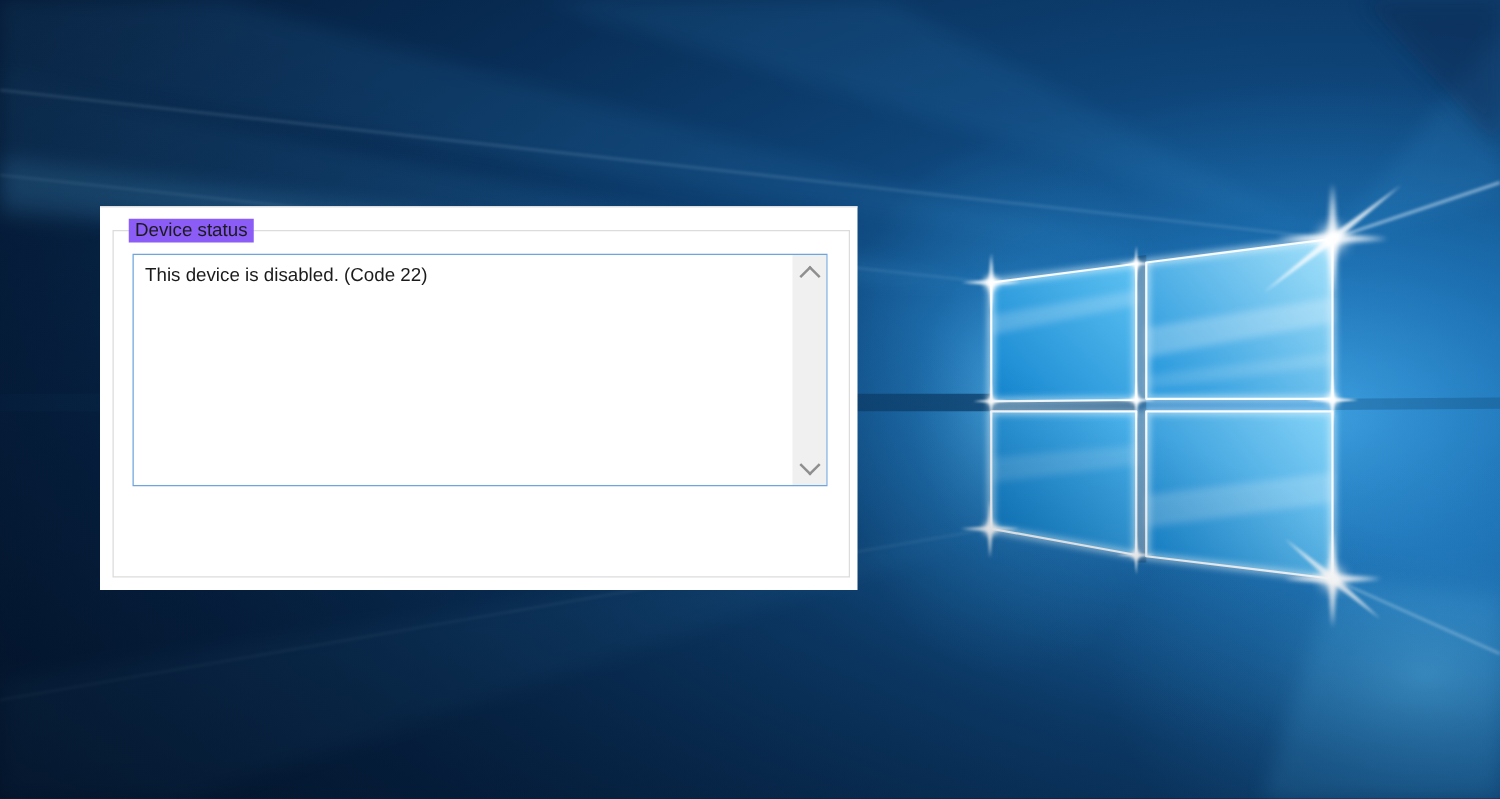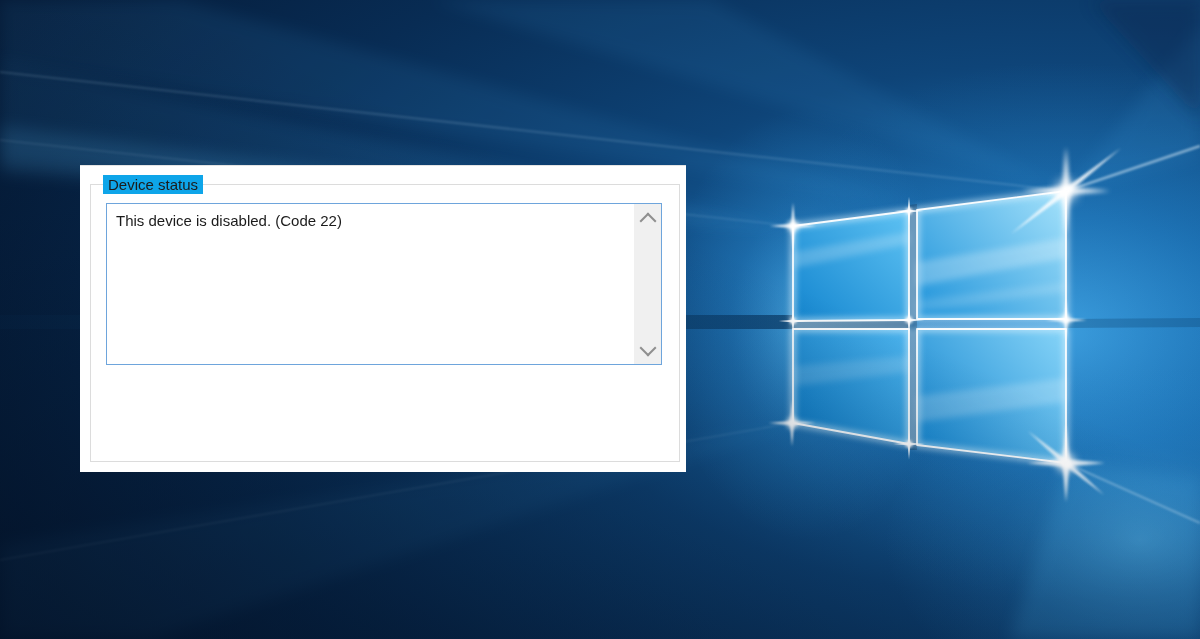--- a/index.html
+++ b/index.html
@@ -6,23 +6,23 @@
   html,body { width:1200px; height:639px; overflow:hidden; background:#051b38;
               font-family:"Liberation Sans","DejaVu Sans",sans-serif; }
   .stage { position:relative; width:1200px; height:639px; overflow:hidden; }
   .wallpaper { position:absolute; left:0; top:0; width:1200px; height:639px; }
 
   
   .panel { position:absolute; left:80px; top:165px; width:606px; height:306px;
            background:#ffffff; border-top:1px solid #e3e3e3; }
   .groupbox { position:absolute; left:10px; top:18px; width:588px; height:276px;
               border:1px solid #dcdcdc; }
-  .groupbox-label { position:absolute; top:-10px; left:12px; background:#0ea5e9;
+  .groupbox-label { position:absolute; top:-10px; left:12px; background:#8b5cf6;
                     padding:0 5px; font-size:15px; line-height:19px; color:#1b1b1b; white-space:nowrap; }
-  .status-box { position:absolute; left:26px; top:37px; width:556px; height:162px;
+  .status-box { position:absolute; left:26px; top:37px; width:556px; height:186px;
                 background:#ffffff; border:1px solid #6ea5dc; box-sizing:border-box; }
   .status-text { position:absolute; left:9px; top:7px; right:34px; font-size:15px;
                  line-height:19px; color:#1b1b1b; }
   .scrollbar { position:absolute; top:0; right:0; bottom:0; width:27px; background:#f0f0f0;
                display:flex; flex-direction:column; }
   .sb-btn { height:28px; display:flex; align-items:center; justify-content:center; }
   .sb-track { flex:1; }
   .chev { display:block; width:10px; height:10px;
           border-left:2px solid #8f8f8f; border-top:2px solid #8f8f8f; }
   .chev.up   { transform:rotate(45deg);  margin-top:5px; }

